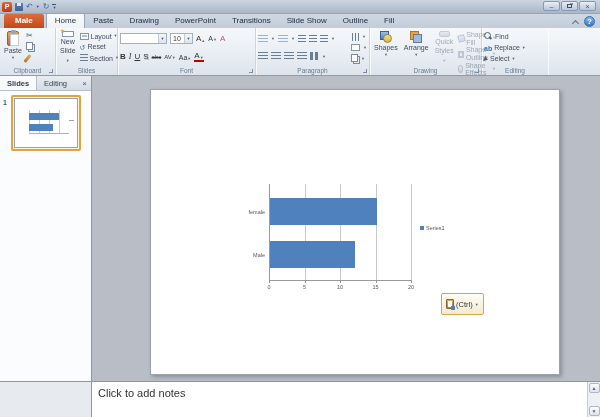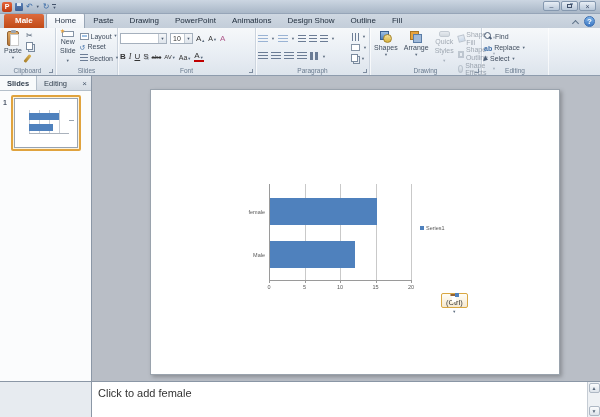--- a/index.html
+++ b/index.html
@@ -104,21 +104,21 @@
   .gridline.axisline{background:#9a9a9a;}
   .tickline{position:absolute;top:100%;width:1px;height:3px;background:#9a9a9a;}
   .ticklabel{position:absolute;top:calc(100% + 4px);transform:translateX(-50%);font-size:5.5px;color:#595959;}
   .bar-row{position:absolute;left:0;right:0;z-index:1;}
   .bar{position:absolute;left:1px;top:0;bottom:0;}
   .cat-label{position:absolute;right:calc(100% + 4px);top:0;bottom:0;width:36px;display:flex;align-items:center;justify-content:flex-end;font-size:5.5px;color:#595959;}
   .legend{position:absolute;left:calc(100% + 9px);top:41px;display:flex;align-items:center;gap:2px;font-size:5.5px;color:#595959;white-space:nowrap;}
   .swatch{width:4px;height:4px;flex:none;}
 
   
-  .pastopt{position:absolute;left:290px;top:203px;height:15px;display:flex;align-items:center;gap:2px;padding:0 4px;background:linear-gradient(#fffdf6,#f5e9d2);border:1px solid #d9a741;border-radius:2px;font-size:7.5px;color:#333;flex-direction:column;}
+  .pastopt{position:absolute;left:290px;top:203px;height:15px;display:flex;align-items:center;gap:2px;padding:10px 4px;background:linear-gradient(#fffdf6,#f5e9d2);border:1px solid #d9a741;border-radius:2px;font-size:7.5px;color:#333;}
   .pastopt .mini-clip{width:8px;height:10px;background:linear-gradient(#e0aa62,#b5763a);border:1px solid #936232;border-radius:1px;position:relative;}
   .pastopt .mini-clip:before{content:"";position:absolute;left:1px;top:1px;width:4px;height:6px;background:#fff;}
   .pastopt .mini-clip:after{content:"";position:absolute;right:-2px;bottom:-2px;width:4px;height:4px;background:#4f81bd;}
 
   
   .notesbar{height:36px;display:flex;border-top:1px solid #8b97a6;}
   .notes-spacer{width:92px;background:#e7ebf0;border-right:1px solid #8b97a6;flex:none;}
   .notesbox{flex:1;background:#fff;display:flex;}
   .notestext{flex:1;font-size:11px;color:#333;padding:5px 0 0 6px;}
   .vscroll{width:13px;background:#eef1f4;border-left:1px solid #c5ccd4;display:flex;flex-direction:column;justify-content:space-between;align-items:center;flex:none;}
@@ -148,22 +148,22 @@
       <span class="wbtn">×</span>
     </div>
   </div>
 
   <div class="tabrow">
     <span class="tab file">Male</span>
     <span class="tab active">Home</span>
     <span class="tab">Paste</span>
     <span class="tab">Drawing</span>
     <span class="tab">PowerPoint</span>
-    <span class="tab">Animations</span>
-    <span class="tab">Design Show</span>
+    <span class="tab">Transitions</span>
+    <span class="tab">Slide Show</span>
     <span class="tab">Outline</span>
     <span class="tab">Fill</span>
     <span class="ribbonright">
       <span class="chev"></span>
       <span class="helpbtn">?</span>
     </span>
   </div>
 
   <div class="ribbon">
 
@@ -417,21 +417,21 @@
           <span class="arrow">▼</span>
         </div>
 
       </div>
     </div>
   </div>
 
   <div class="notesbar">
     <div class="notes-spacer"></div>
     <div class="notesbox">
-      <div class="notestext">Click to add female</div>
+      <div class="notestext">Click to add notes</div>
       <div class="vscroll">
         <span class="sarrow">▲</span>
         <span class="sarrow">▼</span>
       </div>
     </div>
   </div>
 
 </div>
 
 </body></html>

